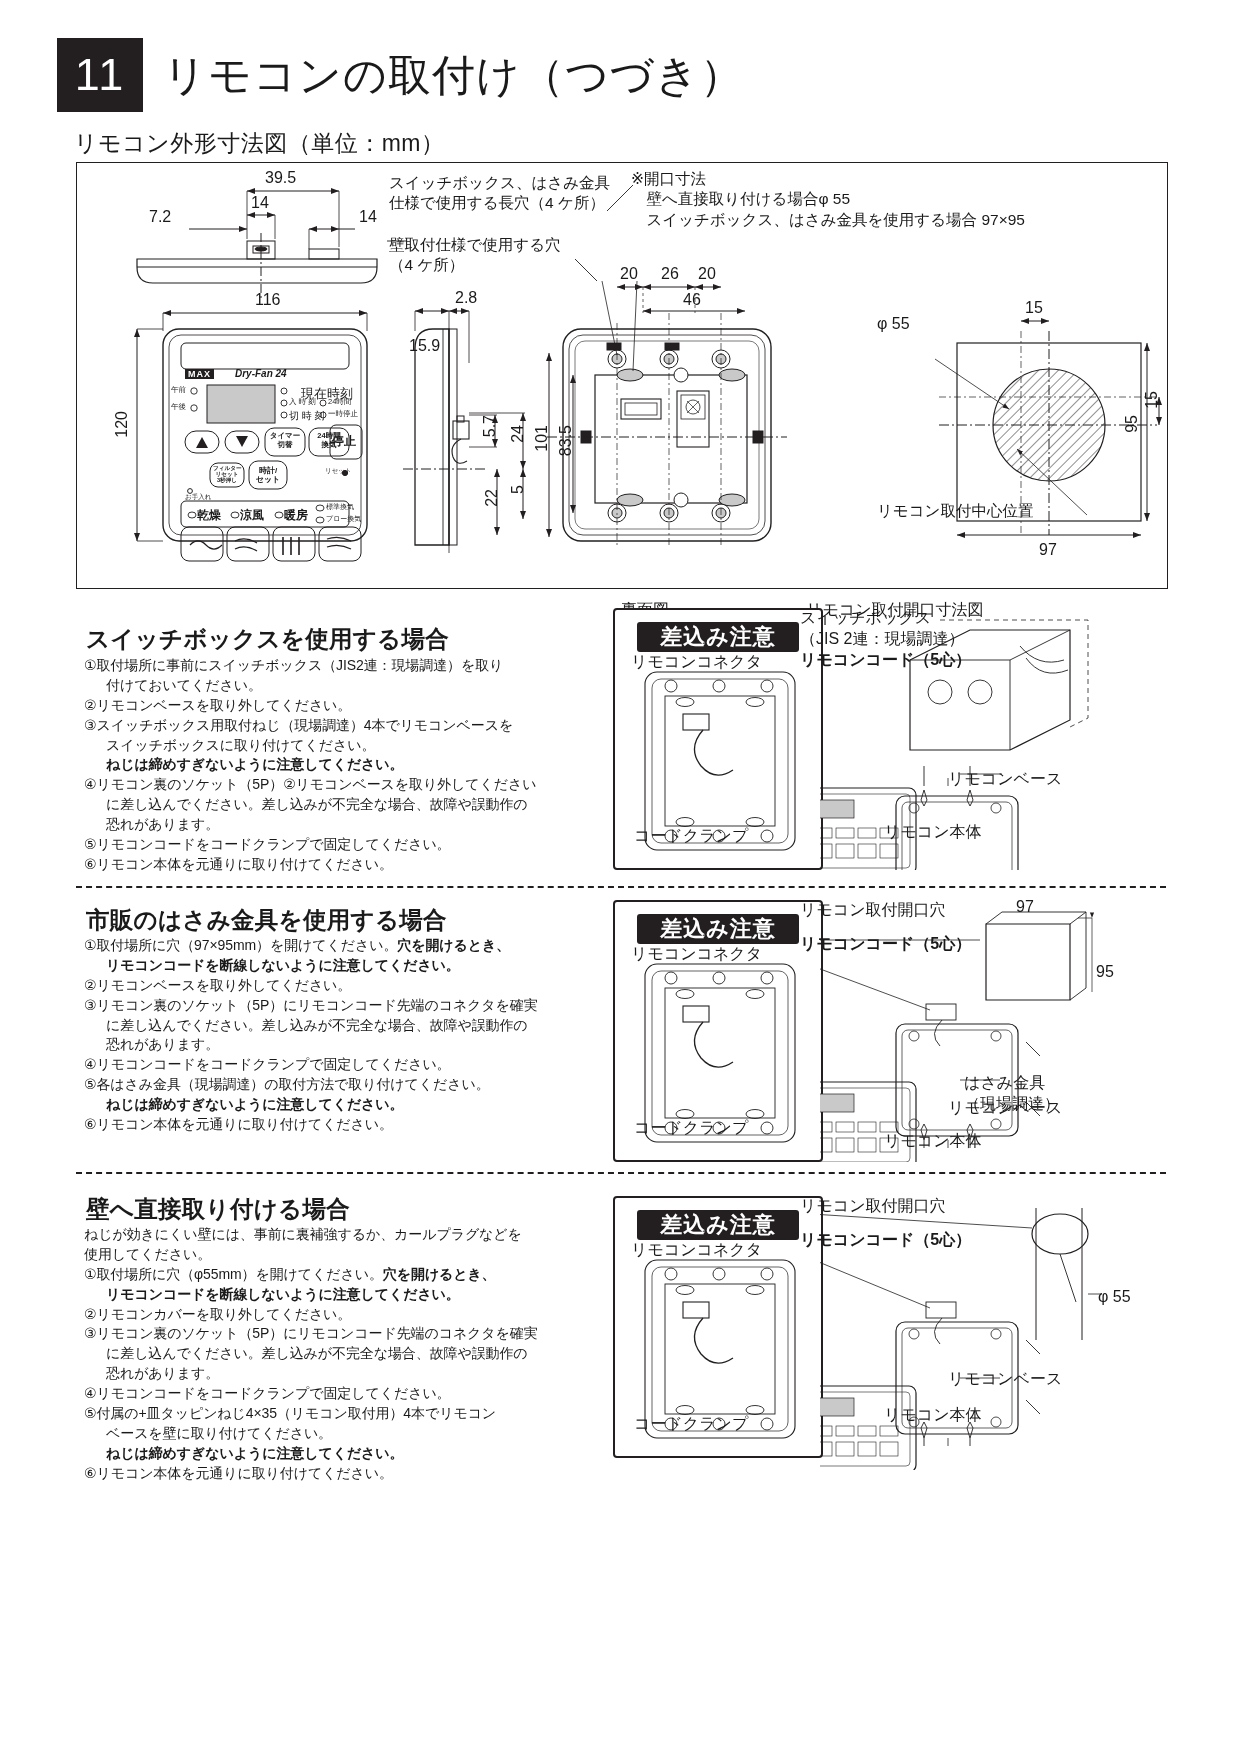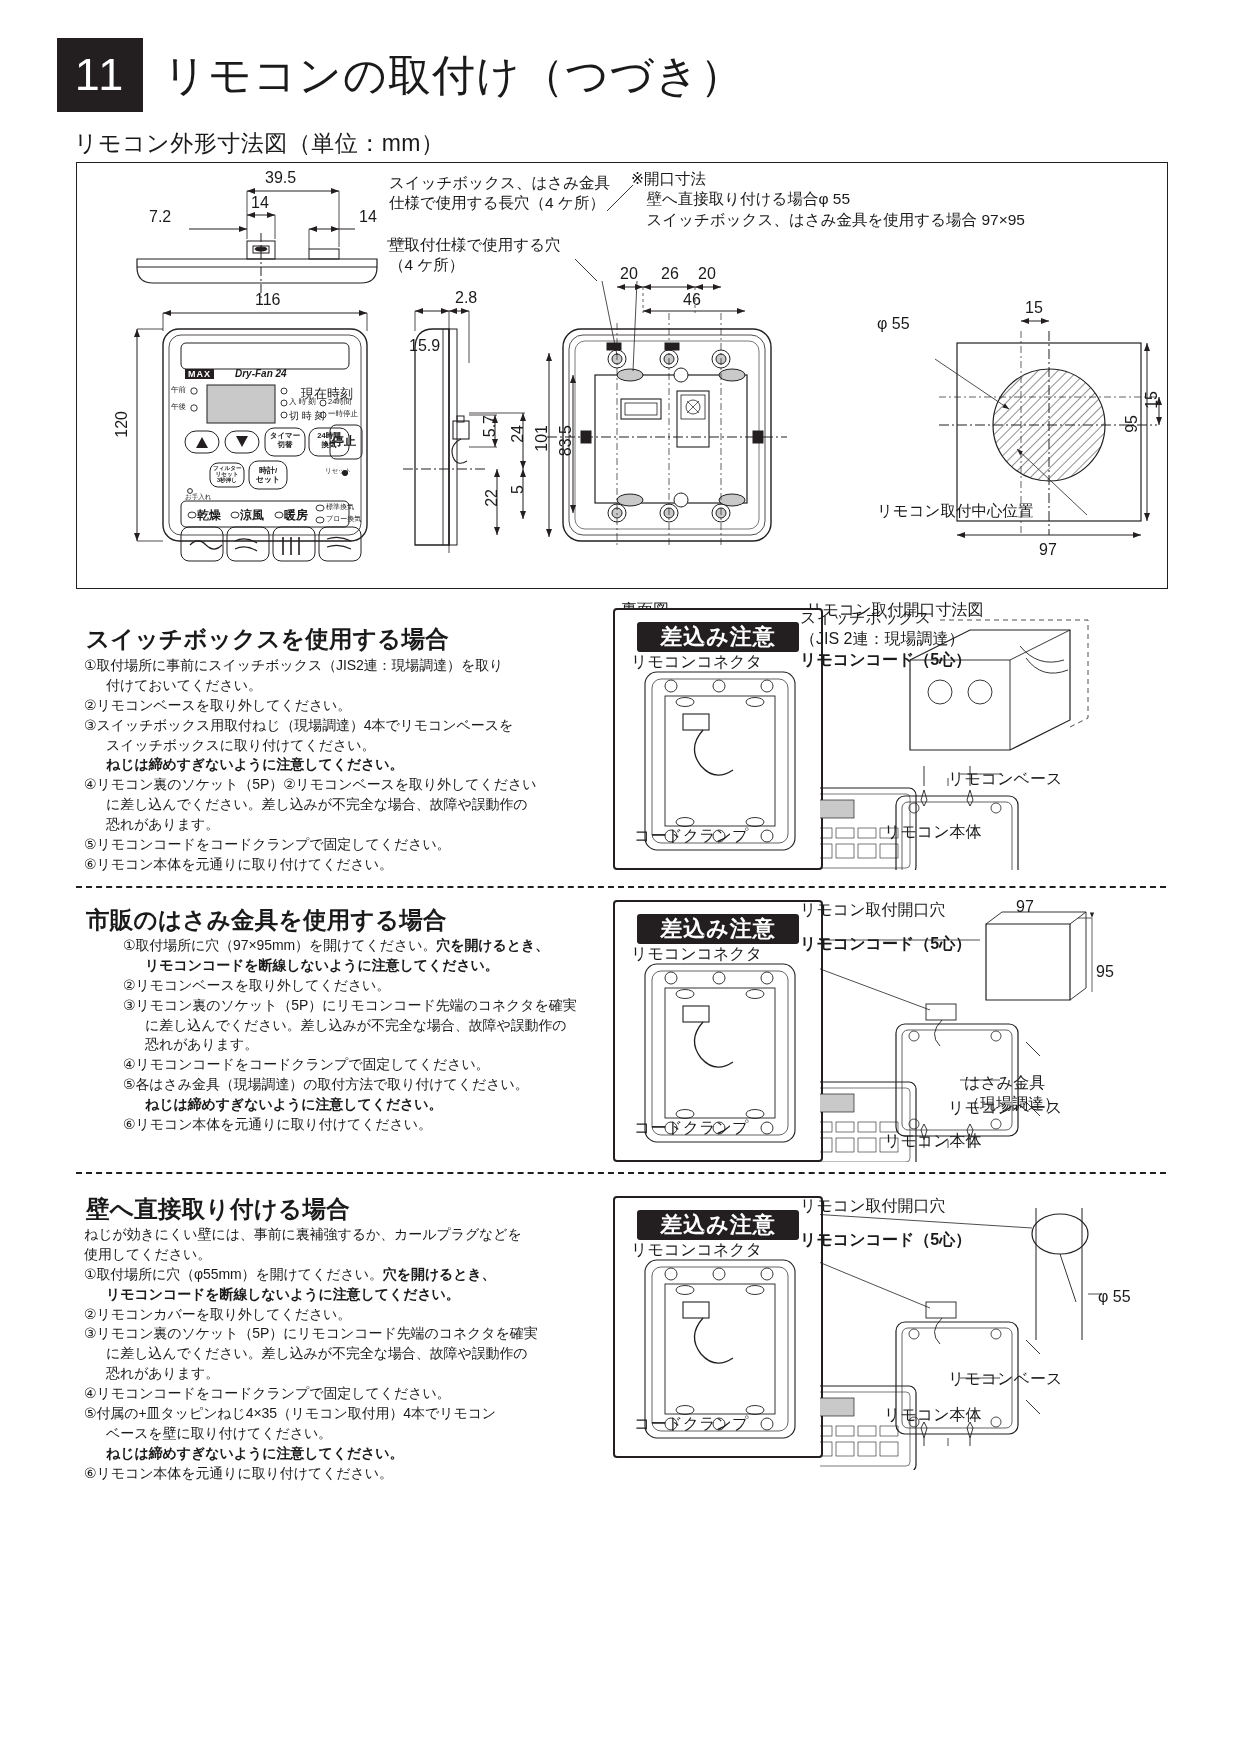--- a/index.html
+++ b/index.html
@@ -445,21 +445,21 @@
       <line x1="-40" y1="48" x2="-6" y2="48" stroke-width=".8"></line>
       <line x1="-40" y1="62" x2="-20" y2="62" stroke-width=".8"></line>
       <line x1="128" y1="178" x2="128" y2="186" stroke-width=".8"></line>
       <line x1="140" y1="174" x2="182" y2="174" stroke-width=".8"></line>
     </g>
   </svg>
 
   <div class="hr-dash" style="top:886px;"></div>
 
   <div class="sec-title" style="left:86px;top:904px;">市販のはさみ金具を使用する場合</div>
-  <div class="sec-body" style="left:84px;top:936px;margin-left:39px;">
+  <div class="sec-body" style="left:84px;top:936px;">
     <p><span>①取付場所に穴（97×95mm）を開けてください。</span><b>穴を開けるとき、</b></p>
     <p class="ind" style="font-weight:bold;">リモコンコードを断線しないように注意してください。</p>
     <p>②リモコンベースを取り外してください。</p>
     <p>③リモコン裏のソケット（5P）にリモコンコード先端のコネクタを確実</p>
     <p class="ind">に差し込んでください。差し込みが不完全な場合、故障や誤動作の</p>
     <p class="ind">恐れがあります。</p>
     <p>④リモコンコードをコードクランプで固定してください。</p>
     <p>⑤各はさみ金具（現場調達）の取付方法で取り付けてください。</p>
     <p class="ind" style="font-weight:bold;">ねじは締めすぎないように注意してください。</p>
     <p>⑥リモコン本体を元通りに取り付けてください。</p>

